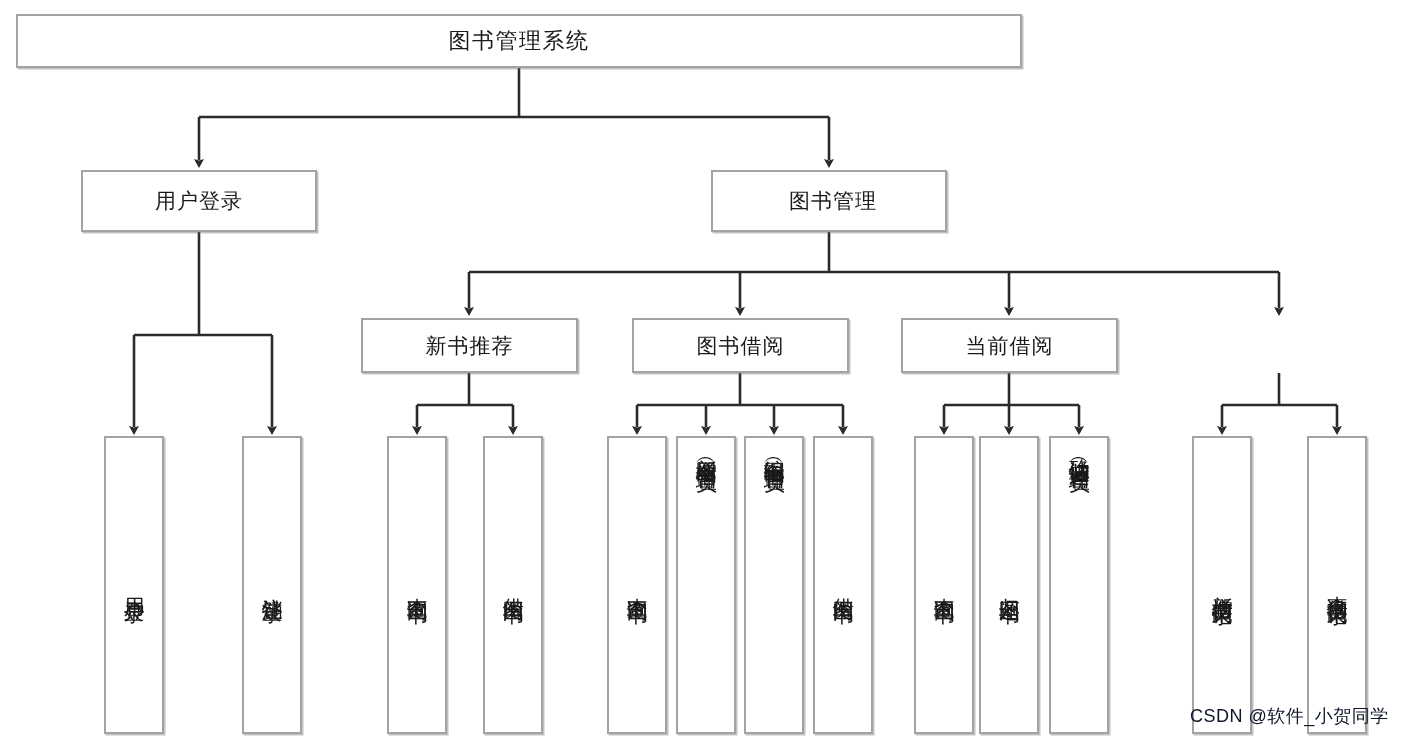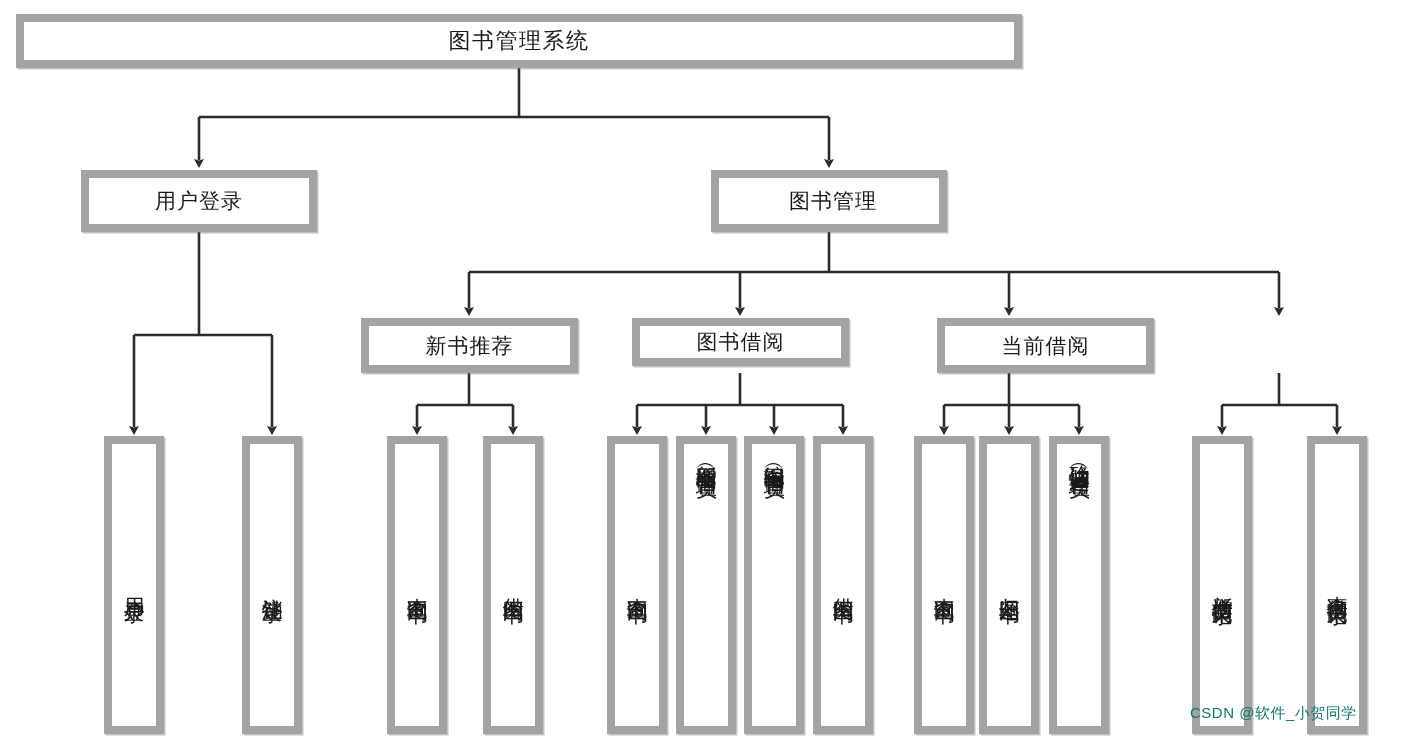--- a/index.html
+++ b/index.html
@@ -22,21 +22,21 @@
     position: absolute;
     left: 0;
     top: 0;
     width: 1405px;
     height: 747px;
     pointer-events: none;
   }
   .node {
     position: absolute;
     box-sizing: border-box;
-    border: 8px solid #a3a3a3;
+    border: 2px solid #a3a3a3;
     background: #ffffff;
     display: flex;
     align-items: center;
     justify-content: center;
     color: #1a1a1a;
     box-shadow: 1.5px 1.5px 0 rgba(120,120,120,0.45);
   }
   .node.h {
     font-size: 21px;
     letter-spacing: 1px;
@@ -62,22 +62,22 @@
     justify-content: flex-start;
     align-items: center;
   }
   .node-label {
     display: block;
   }
   .watermark {
     position: absolute;
     left: 1190px;
     top: 704px;
-    font-size: 15px;
-    color: #0f766e;
+    font-size: 18px;
+    color: #0f172a;
     letter-spacing: 0.5px;
     white-space: nowrap;
     user-select: none;
   }
 </style>
 </head>
 <body>
 
 <div id="diagram">
 
@@ -139,24 +139,24 @@
   <div class="node h" style="left:81px; top:170px; width:236px; height:62px;">
     <span class="node-label">用户登录</span>
   </div>
   <div class="node h" style="left:711px; top:170px; width:236px; height:62px;padding-left:8px;">
     <span class="node-label">图书管理</span>
   </div>
 
   <div class="node h" style="left:361px; top:318px; width:217px; height:55px;align-items:center;">
     <span class="node-label">新书推荐</span>
   </div>
-  <div class="node h" style="left:632px; top:318px; width:217px; height:48px;">
+  <div class="node h" style="left:632px; top:318px; width:217px; height:55px;">
     <span class="node-label">图书借阅</span>
   </div>
-  <div class="node h" style="left:901px; top:318px; width:217px; height:55px;margin-left:36px;">
+  <div class="node h" style="left:901px; top:318px; width:217px; height:55px;">
     <span class="node-label">当前借阅</span>
   </div>
 
   <div class="node v" style="left:104px; top:436px; width:60px; height:298px;">
     <span class="node-label">用户登录</span>
   </div>
   <div class="node v" style="left:242px; top:436px; width:60px; height:298px;">
     <span class="node-label">注销登录</span>
   </div>
 

